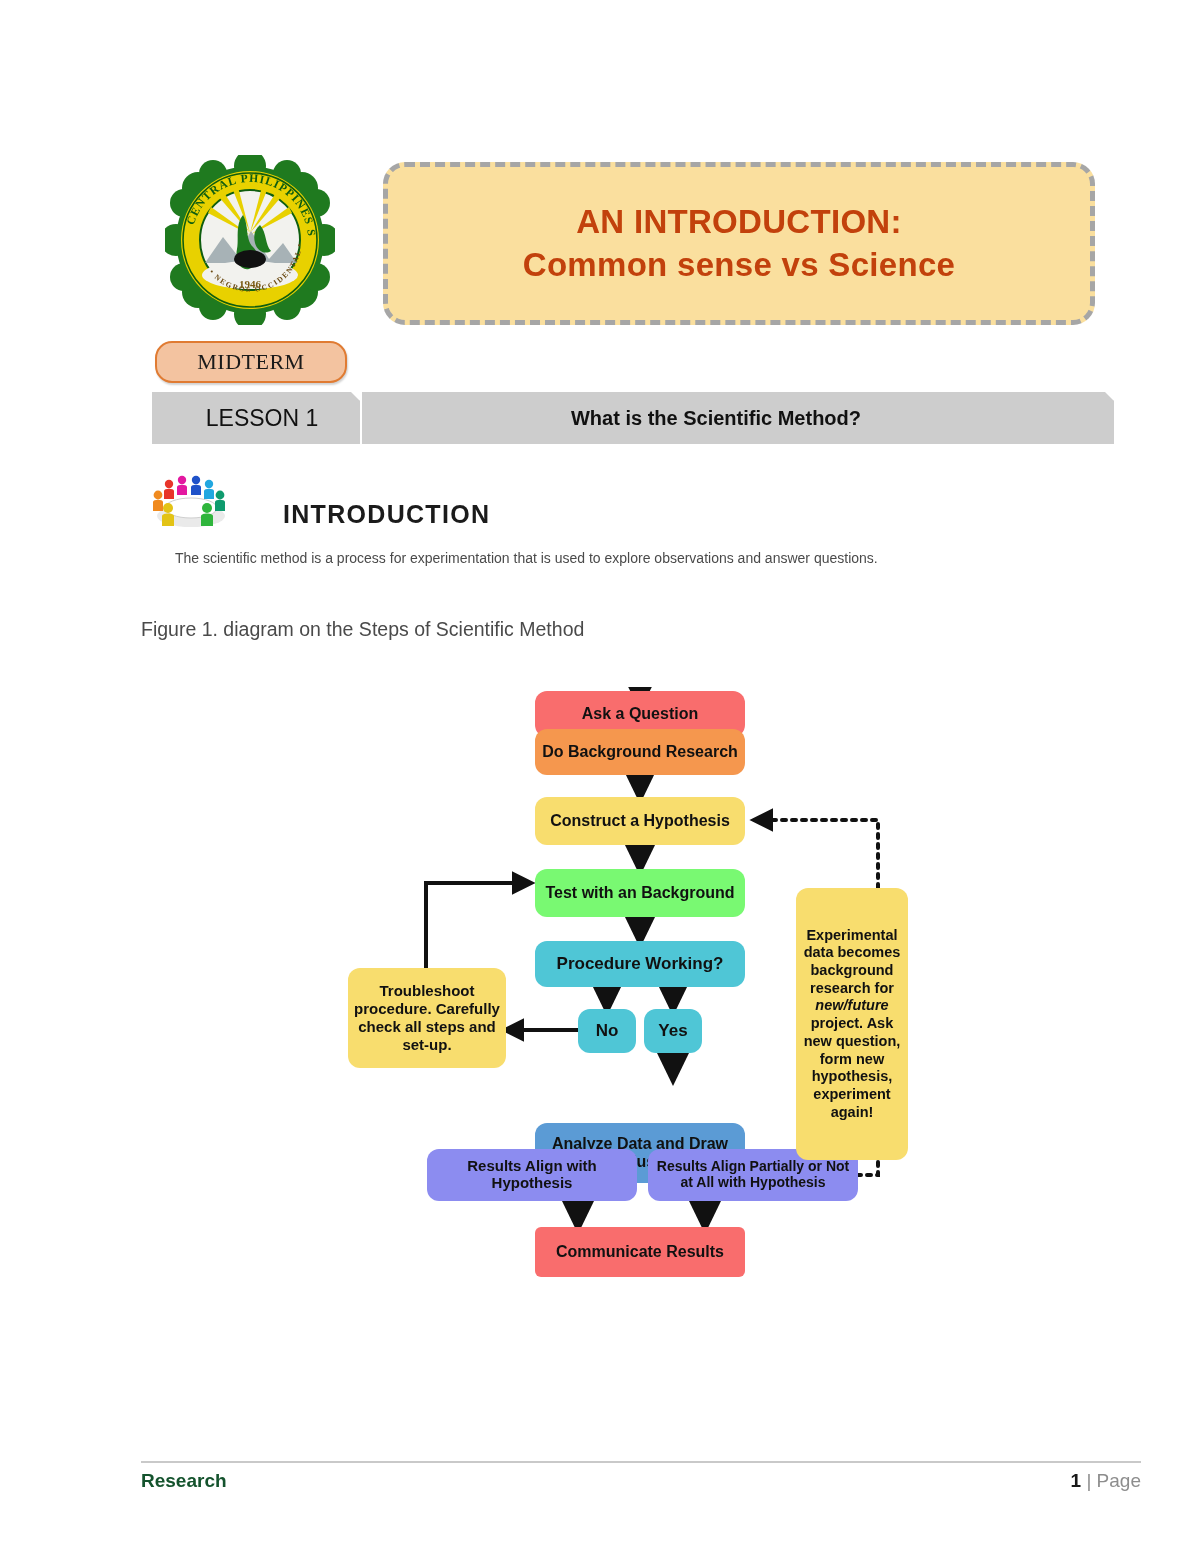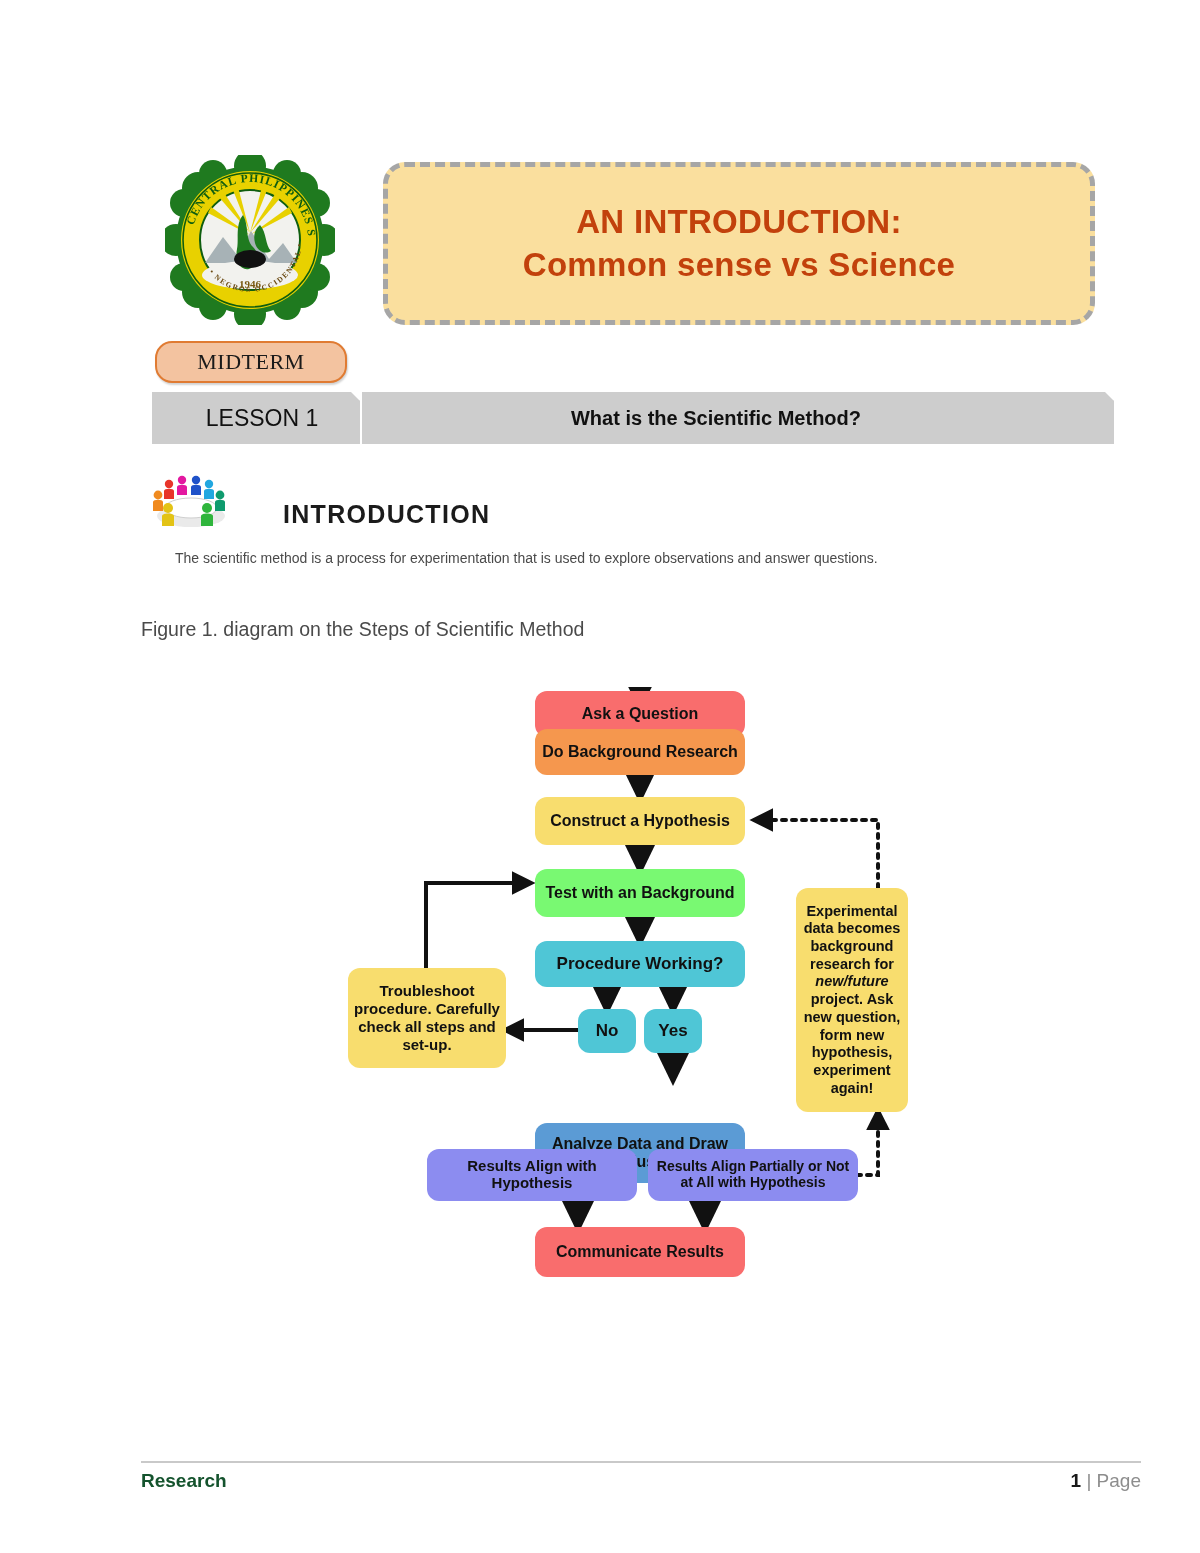--- a/index.html
+++ b/index.html
@@ -408,25 +408,25 @@
     </div>
 
     <div class="node sm" style="left:97px; top:499px; width:210px; height:52px; background:#8c8cf0;">
       <span>Results Align with Hypothesis</span>
     </div>
 
     <div class="node sm" style="left:318px; top:499px; width:210px; height:52px; background:#8c8cf0; font-size:14px;">
       <span>Results Align Partially or Not at All with Hypothesis</span>
     </div>
 
-    <div class="node" style="left:205px; top:577px; width:210px; height:50px; background:#f96d6d;">
+    <div class="node" style="left:205px; top:577px; width:210px; height:50px; background:#f96d6d;border-radius:6px;">
       <span>Communicate Results</span>
     </div>
 
-    <div class="node sm" style="left:466px; top:238px; width:112px; height:224px; background:#f8dd6e; line-height:1.22; font-size:14.5px;">
+    <div class="node sm" style="left:466px; top:238px; width:112px; height:272px; background:#f8dd6e; line-height:1.22; font-size:14.5px;">
       <span>
         <span>Experimental data becomes background research for </span><i>new/future</i><span> project. Ask new question, form new hypothesis, experiment again!</span>
       </span>
     </div>
   </div>
 
   <div class="footer-rule"></div>
   <div class="footer-left">Research</div>
   <div class="footer-right">
     <span class="pnum">1</span>

